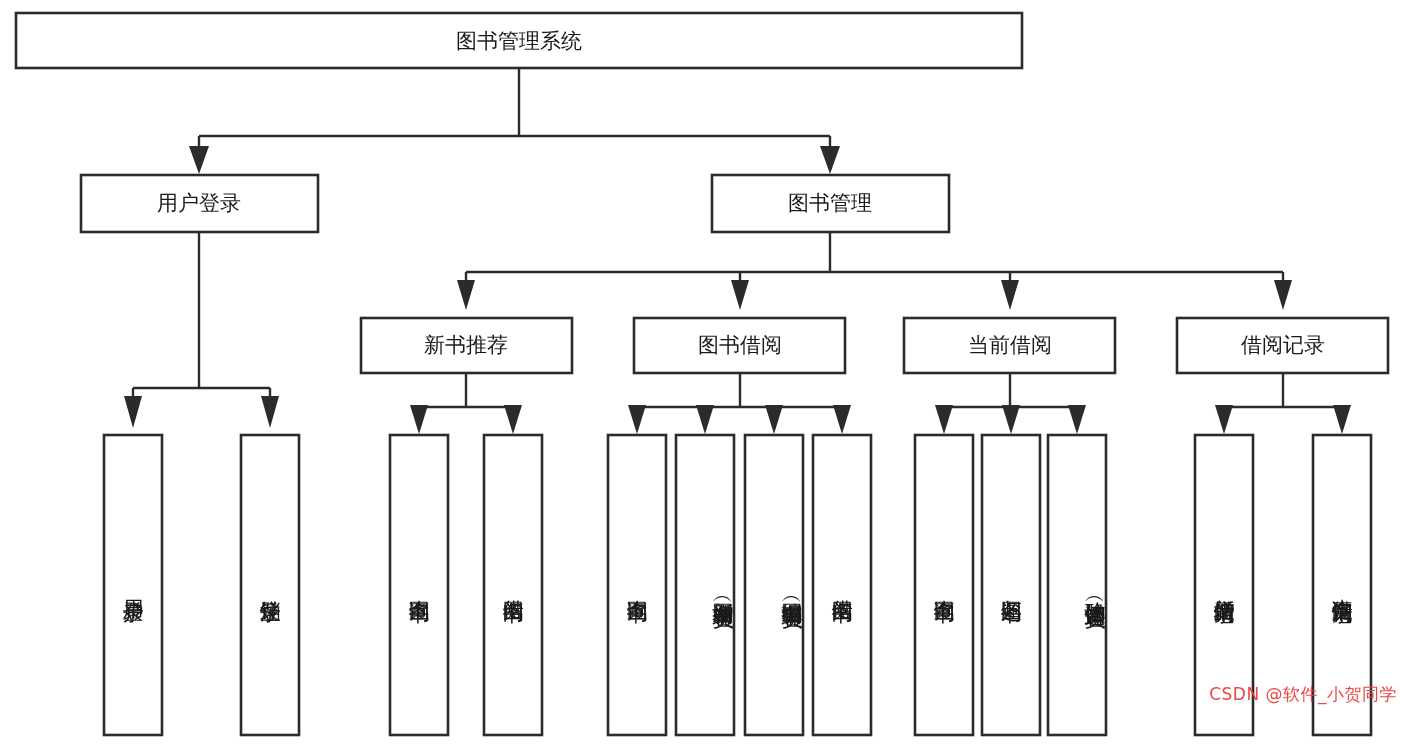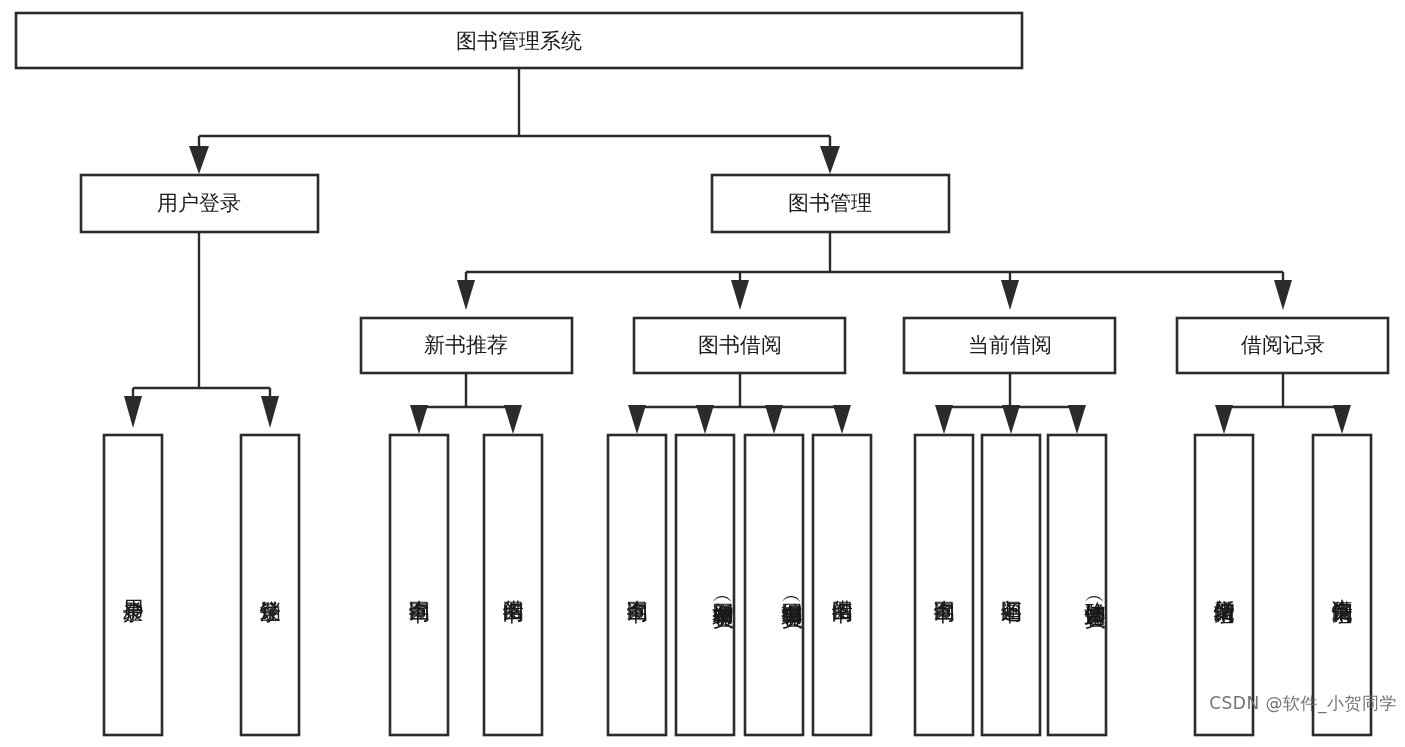--- a/index.html
+++ b/index.html
@@ -57,24 +57,24 @@
     writing-mode: vertical-rl;
     text-orientation: upright;
     letter-spacing: 1px;
     white-space: nowrap;
     pointer-events: none;
     text-align: left;
   }
   .watermark {
     position: absolute;
     right: 8px;
-    bottom: 13px;
+    bottom: 22px;
     font-family: "DejaVu Sans", "Liberation Sans", sans-serif;
     font-size: 17px;
-    color: #737373;
+    color: #ef4444;
     letter-spacing: 0.5px;
     white-space: nowrap;
   }
 </style>
 </head>
 <body>
 
 <div id="diagram-root">
 
   <svg id="flow" viewBox="0 0 1405 747">

